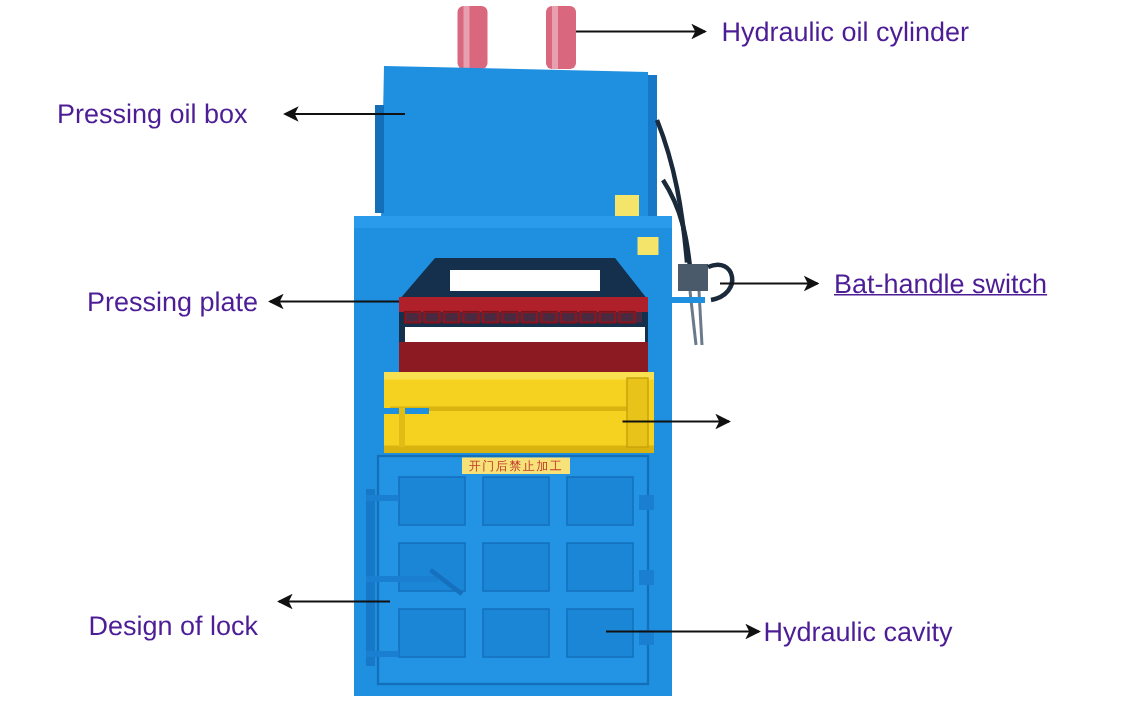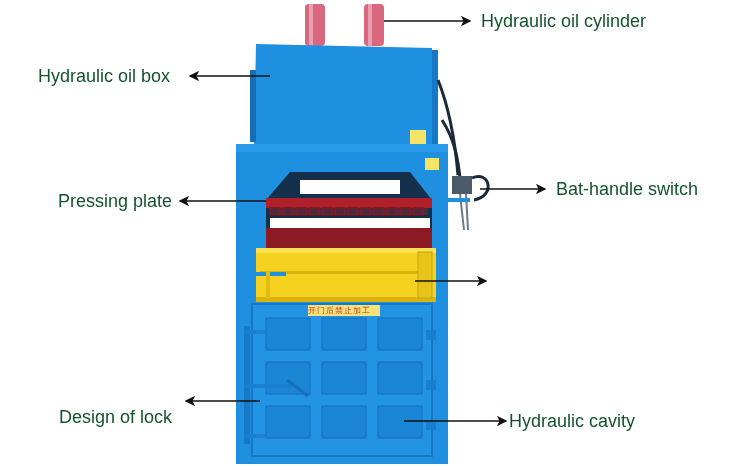--- a/index.html
+++ b/index.html
@@ -1,19 +1,19 @@
 <!DOCTYPE html>
 <html><head>
 <meta charset="utf-8">
 <style>
   html, body { margin:0; padding:0; }
   body { width:750px; height:470px; background:#ffffff; position:relative; overflow:hidden;
          font-family:"Liberation Sans", "DejaVu Sans", sans-serif; }
   .stage { position:absolute; left:0; top:0; width:750px; height:470px; }
-  .label { position:absolute; font-size:18px; color:#14532d; white-space:nowrap; line-height:20px; }
+  .label { position:absolute; font-size:18px; color:#4c1d95; white-space:nowrap; line-height:20px; }
   .machine { position:absolute; left:0; top:0; }
 </style>
 </head>
 <body>
 
 <div class="stage">
   <svg class="machine" width="750" height="470" viewBox="0 0 750 470">
 
     <g>
       <rect x="305" y="4" width="20" height="42" rx="4" fill="#d9677e"></rect>
@@ -116,19 +116,19 @@
       <line x1="270" y1="76" x2="190" y2="76" marker-end="url(#ah)"></line>
       <line x1="480" y1="189" x2="545" y2="189" marker-end="url(#ah)"></line>
       <line x1="266" y1="201" x2="180" y2="201" marker-end="url(#ah)"></line>
       <line x1="415" y1="281" x2="486" y2="281" marker-end="url(#ah)"></line>
       <line x1="260" y1="401" x2="186" y2="401" marker-end="url(#ah)"></line>
       <line x1="404" y1="421" x2="506" y2="421" marker-end="url(#ah)"></line>
     </g>
   </svg>
 
   <div class="label" style="left:481px; top:11px;">Hydraulic oil cylinder</div>
-  <div class="label" style="left:38px; top:66px;">Hydraulic oil box</div>
-  <div class="label" style="left:556px; top:179px;">Bat-handle switch</div>
+  <div class="label" style="left:38px; top:66px;">Pressing oil box</div>
+  <div class="label" style="left:556px; top:179px;text-decoration:underline;">Bat-handle switch</div>
   <div class="label" style="left:58px; top:191px;text-align:right;">Pressing plate</div>
   <div class="label" style="left:59px; top:391px;margin-top:16px;">Design of lock</div>
   <div class="label" style="left:509px; top:411px;">Hydraulic cavity</div>
-  <div style="position:absolute; left:308px; top:305px; width:72px; height:15px; font-size:8px; line-height:11px; color:#c0392b; letter-spacing:1px; font-family:'DejaVu Sans', sans-serif;">开门后禁止加工</div>
+  <div style="position:absolute; left:308px; top:305px; width:72px; height:15px; font-size:8px; line-height:11px; text-align:center; color:#c0392b; letter-spacing:1px; font-family:'DejaVu Sans', sans-serif;">开门后禁止加工</div>
 </div>
 
 </body></html>

